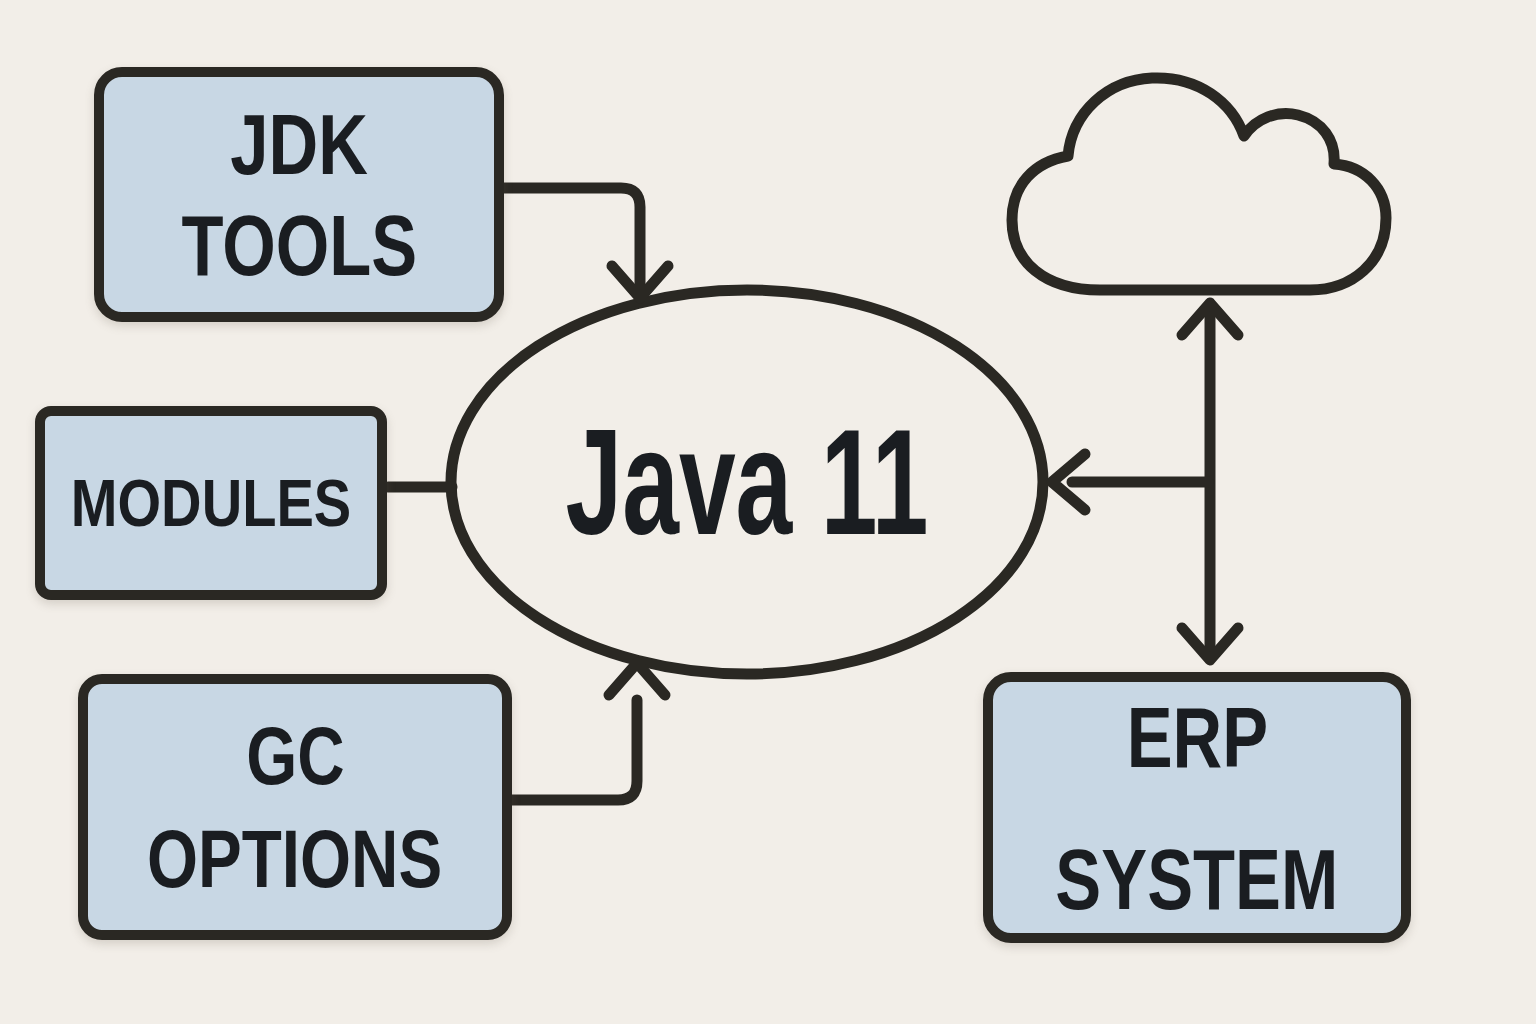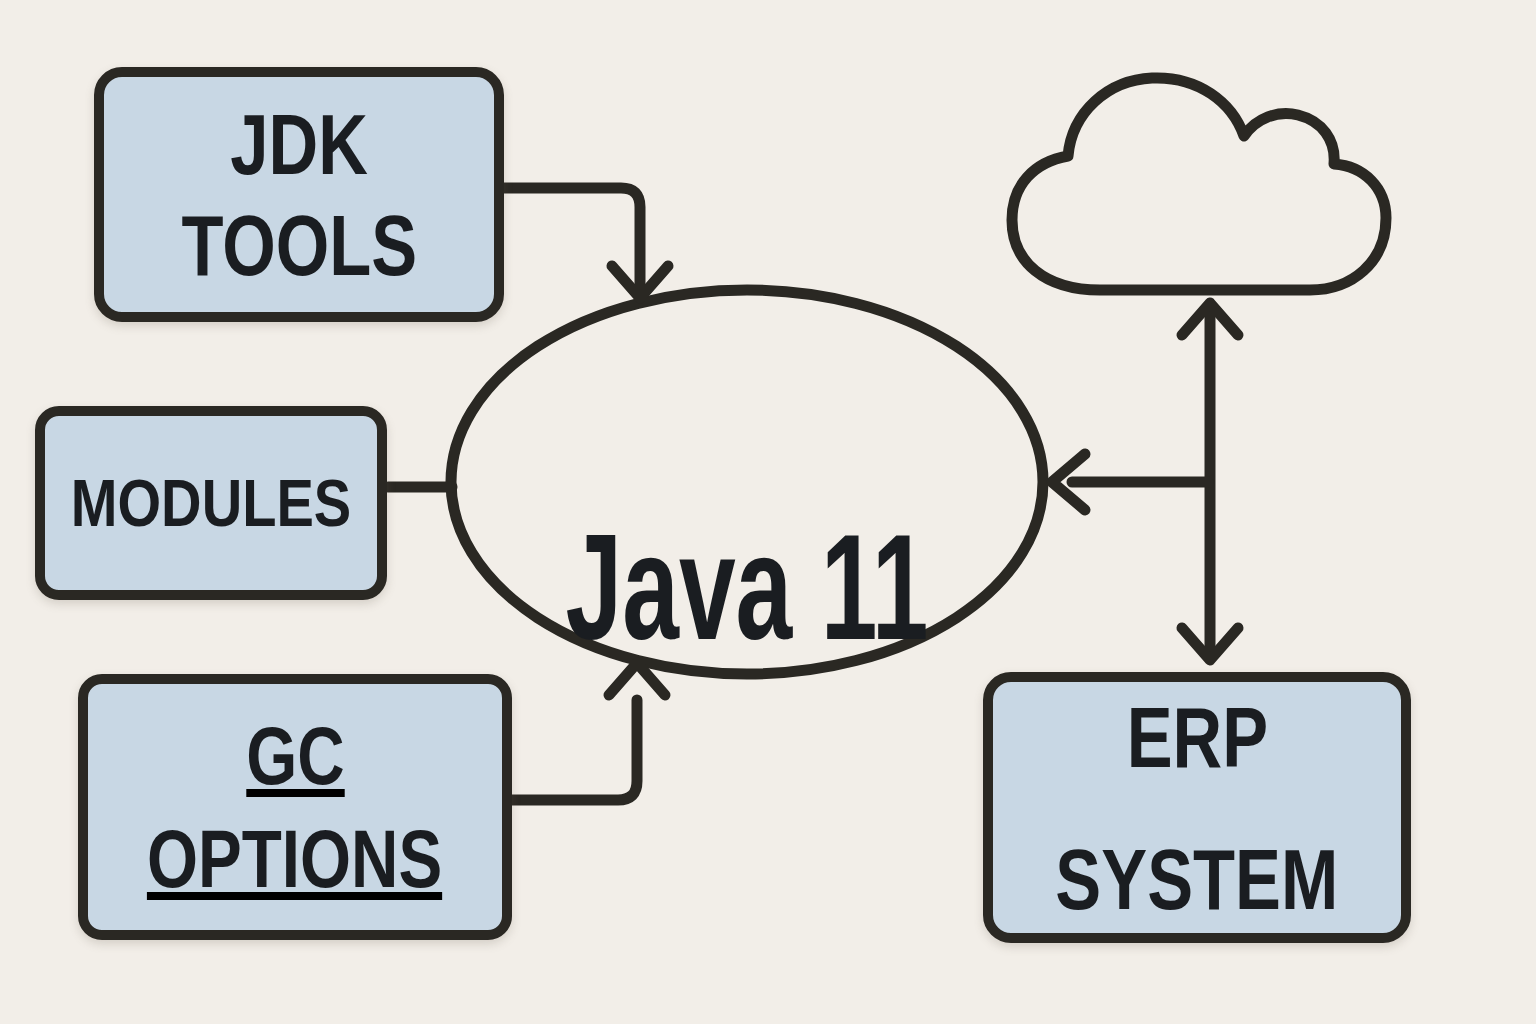--- a/index.html
+++ b/index.html
@@ -48,34 +48,34 @@
   .node .label-line {
     display: inline-block;
     font-weight: bold;
     color: var(--text);
     transform: scaleX(0.8);
     white-space: nowrap;
     text-align: center;
   }
   .node-jdk      { left: 58px;  top: 67px;  width: 410px; height: 255px; margin-left: 36px; }
   .node-jdk .label-line      { font-size: 86px; line-height: 101px; }
-  .node-modules  { left: 35px;  top: 406px; width: 352px; height: 194px; border-radius: 24px; }
+  .node-modules  { left: 35px;  top: 406px; width: 352px; height: 194px; border-radius: 16px; }
   .node-modules .label-line  { font-size: 66px; line-height: 78px; transform: scaleX(0.85); }
-  .node-gc       { left: 78px;  top: 674px; width: 434px; height: 266px; border-radius: 24px; text-decoration: underline; }
+  .node-gc       { left: 78px;  top: 674px; width: 434px; height: 266px; border-radius: 24px; }
   .node-gc .label-line       { font-size: 82px; line-height: 103px; }
   .node-erp      { left: 983px; top: 672px; width: 428px; height: 271px; gap: 36px; }
   .node-erp .label-line      { font-size: 86px; line-height: 106px; }
   .center-label {
     position: absolute;
     left: 450px;
     top: 290px;
     width: 594px;
     height: 384px;
     display: flex;
-    align-items: flex-end;
+    align-items: center;
     justify-content: center;
     pointer-events: none;
   }
   .center-label .label-line {
     display: inline-block;
     font-weight: bold;
     font-size: 150px;
     color: var(--text);
     transform: scaleX(0.68);
     white-space: nowrap;

